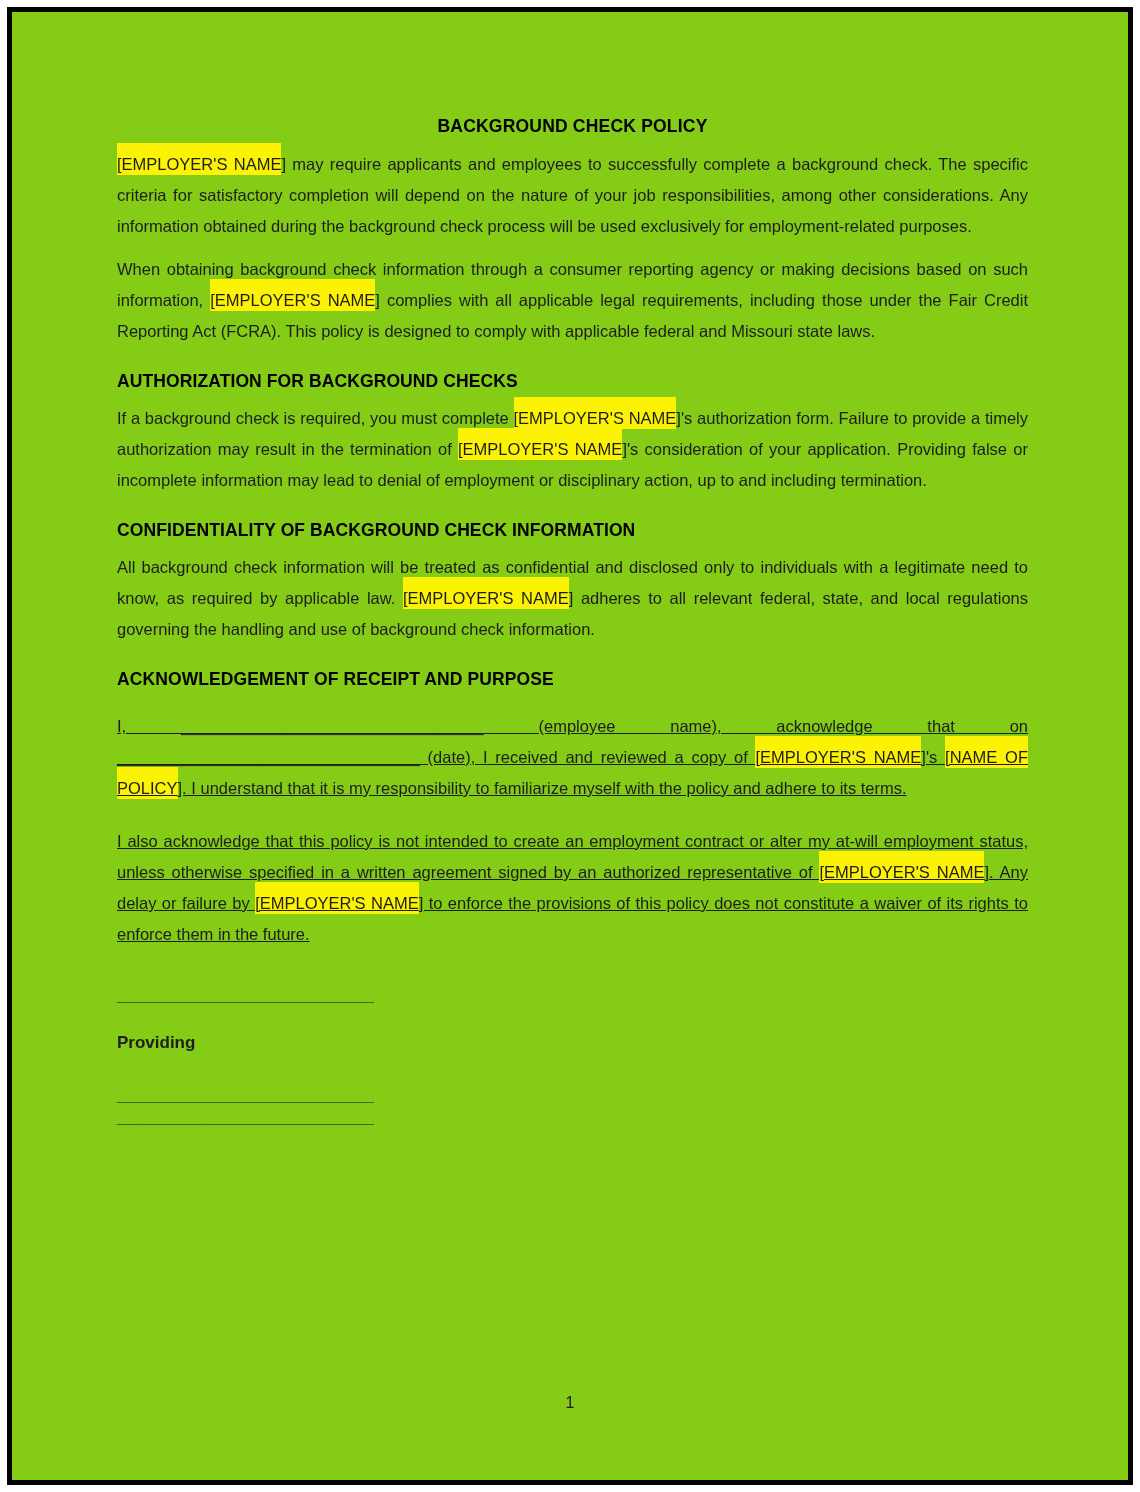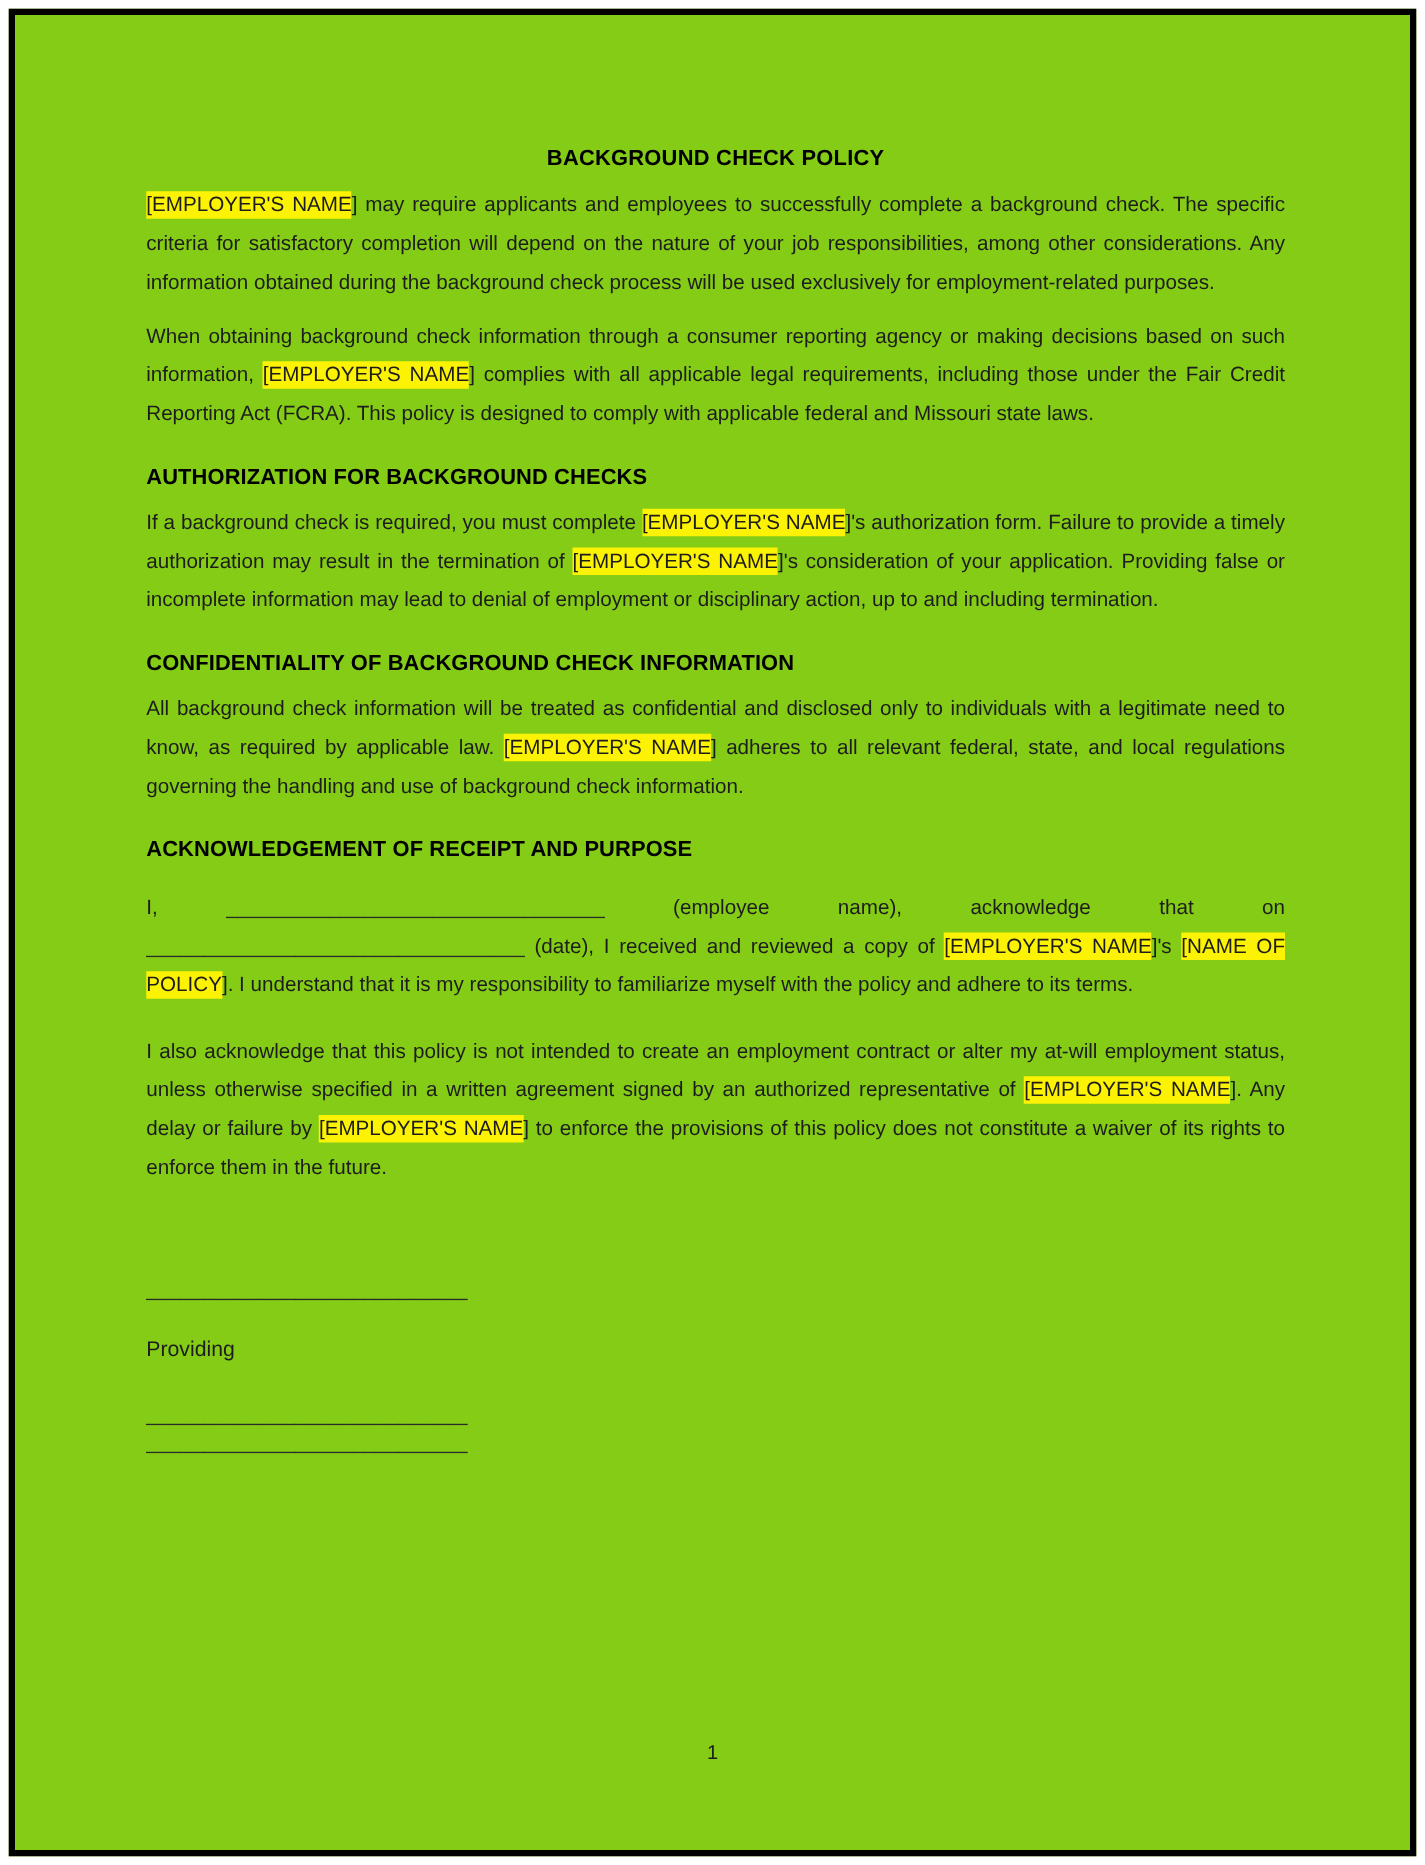--- a/index.html
+++ b/index.html
@@ -39,32 +39,33 @@
     margin-top: 24px;
     letter-spacing: 0.1px;
   }
   .doc-paragraph {
     margin: 12px 0 0 0;
     font-size: 16.5px;
     line-height: 31px;
     color: #1d1d1d;
     text-align: justify;
   }
-  .doc-paragraph.spaced { margin-top: 22px; }
+  .doc-paragraph.spaced { margin-top: 22px; text-decoration: underline; }
   .hl {
-    padding: 2px 0 2px 0;
+    padding: 12px 0 2px 0;
   }
   .blank {
     letter-spacing: 0;
     color: #2a2a2a;
   }
   .signature-area {
-    margin-top: 71px;
+    margin-top: 34px;
     font-size: 16.5px;
     color: #1d1d1d;
+    font-weight: bold;
   }
   .sig-line {
     line-height: 22px;
     height: 22px;
     color: #2a2a2a;
     white-space: nowrap;
   }
   .sig-label {
     margin-top: 26px;
     margin-bottom: 30px;

